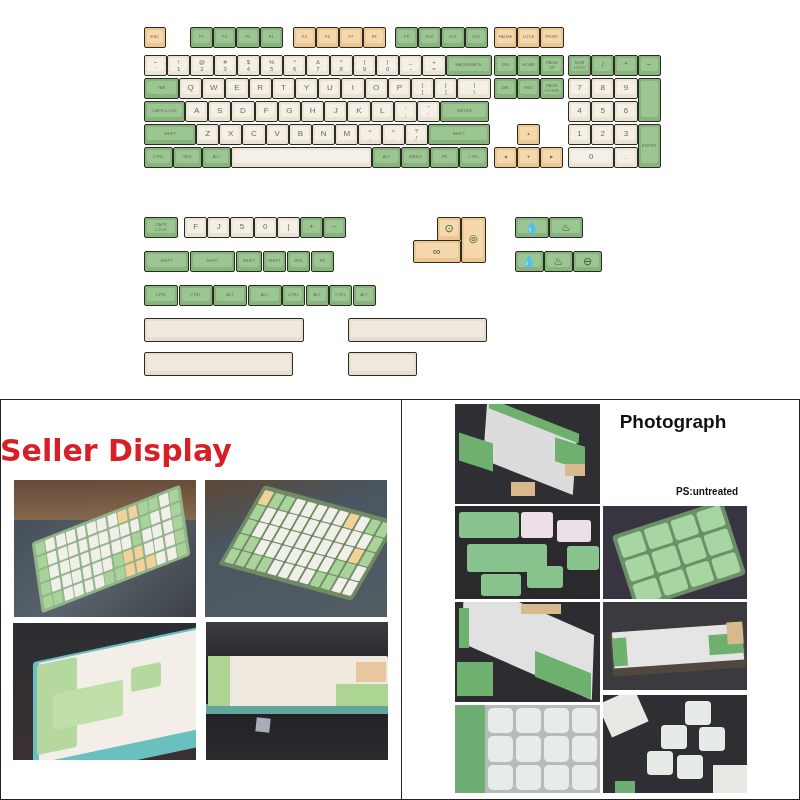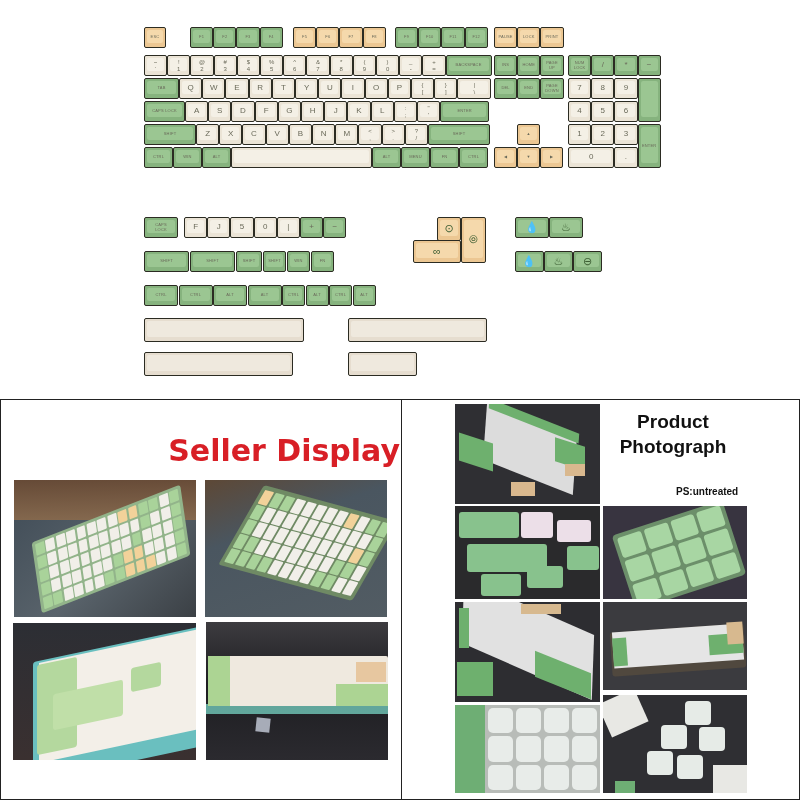--- a/index.html
+++ b/index.html
@@ -32,21 +32,21 @@
   .k-blank::after { background: #efe9de; }
 
   .sm { font-size: 4px; letter-spacing: 0.2px; }
   .md { font-size: 8px; }
   .two { font-size: 6px; }
   .ic { font-size: 11px; color: #3d5e33; }
 
   
   .panel { position: absolute; border: 1.5px solid #222; background: #fff; }
   .seller-title {
-    position: absolute; left: 0; width: 400px; top: 433px; text-align: right;
+    position: absolute; left: 0; width: 400px; top: 433px; text-align: left;
     font-family: "DejaVu Sans", sans-serif; font-weight: bold; font-size: 30px; color: #d81f26;
   }
   .prod-title {
     position: absolute; left: 603px; top: 410px; width: 140px; text-align: center;
     font-family: "Liberation Sans", sans-serif; font-weight: bold; font-size: 19px; color: #111; line-height: 1.3;
   }
   .ps-note {
     position: absolute; left: 668px; top: 486px; font-family: "Liberation Sans", sans-serif;
     font-weight: bold; font-size: 10px; color: #111; margin-left: 8px;
   }
@@ -662,21 +662,20 @@
   <div style="position:absolute;left:0;top:82px;width:182px;height:10px;background:#7de0cf;opacity:.7;"></div>
   <div style="position:absolute;left:2px;top:34px;width:180px;height:50px;background:#efe9df;border-radius:2px;"></div>
   <div style="position:absolute;left:2px;top:34px;width:22px;height:50px;background:#acd493;"></div>
   <div style="position:absolute;left:130px;top:62px;width:52px;height:22px;background:#acd493;"></div>
   <div style="position:absolute;left:150px;top:40px;width:30px;height:20px;background:#e7c7a0;"></div>
   <div style="position:absolute;left:50px;top:96px;width:14px;height:14px;background:#a7acb8;transform:rotate(6deg);"></div>
 </div>
 
 <div class="panel" style="left:401px;top:399px;width:399px;height:401px;"></div>
 <div class="prod-title">
-  <div>Product</div>
   <div>Photograph</div>
 </div>
 <div class="ps-note">PS:untreated</div>
 
 <div class="photo" style="left:455px;top:404px;width:145px;height:100px;background:#2f2f33;">
   <div style="position:absolute;left:30px;top:14px;width:90px;height:60px;background:#dcdcdc;transform:skewY(18deg) rotate(4deg);"></div>
   <div style="position:absolute;left:4px;top:34px;width:34px;height:28px;background:#6eb06e;transform:skewY(18deg);"></div>
   <div style="position:absolute;left:34px;top:12px;width:90px;height:10px;background:#6eb06e;transform:skewY(18deg) rotate(4deg);"></div>
   <div style="position:absolute;left:100px;top:38px;width:30px;height:24px;background:#6eb06e;transform:skewY(18deg);"></div>
   <div style="position:absolute;left:56px;top:78px;width:24px;height:14px;background:#d9b88e;"></div>

